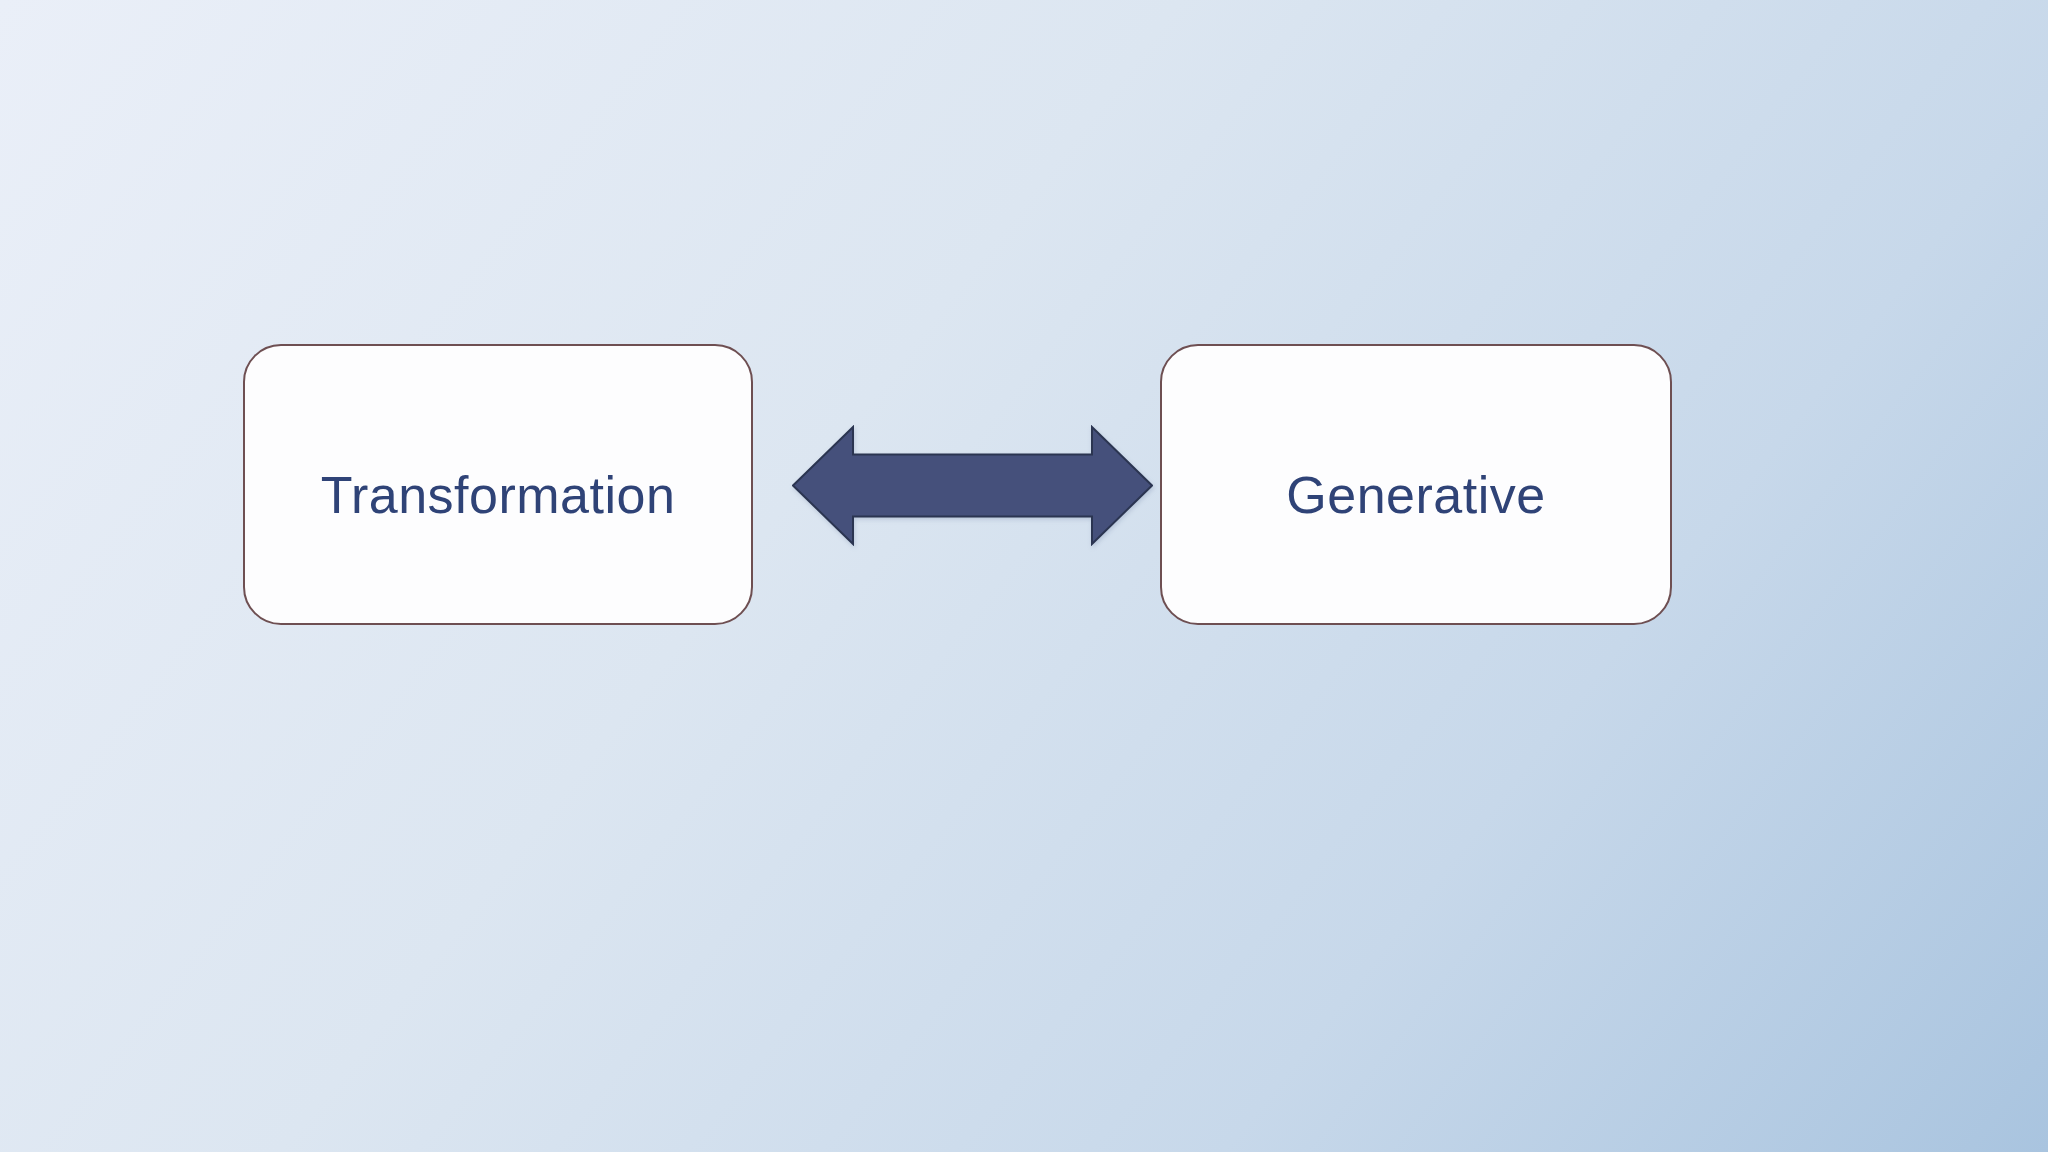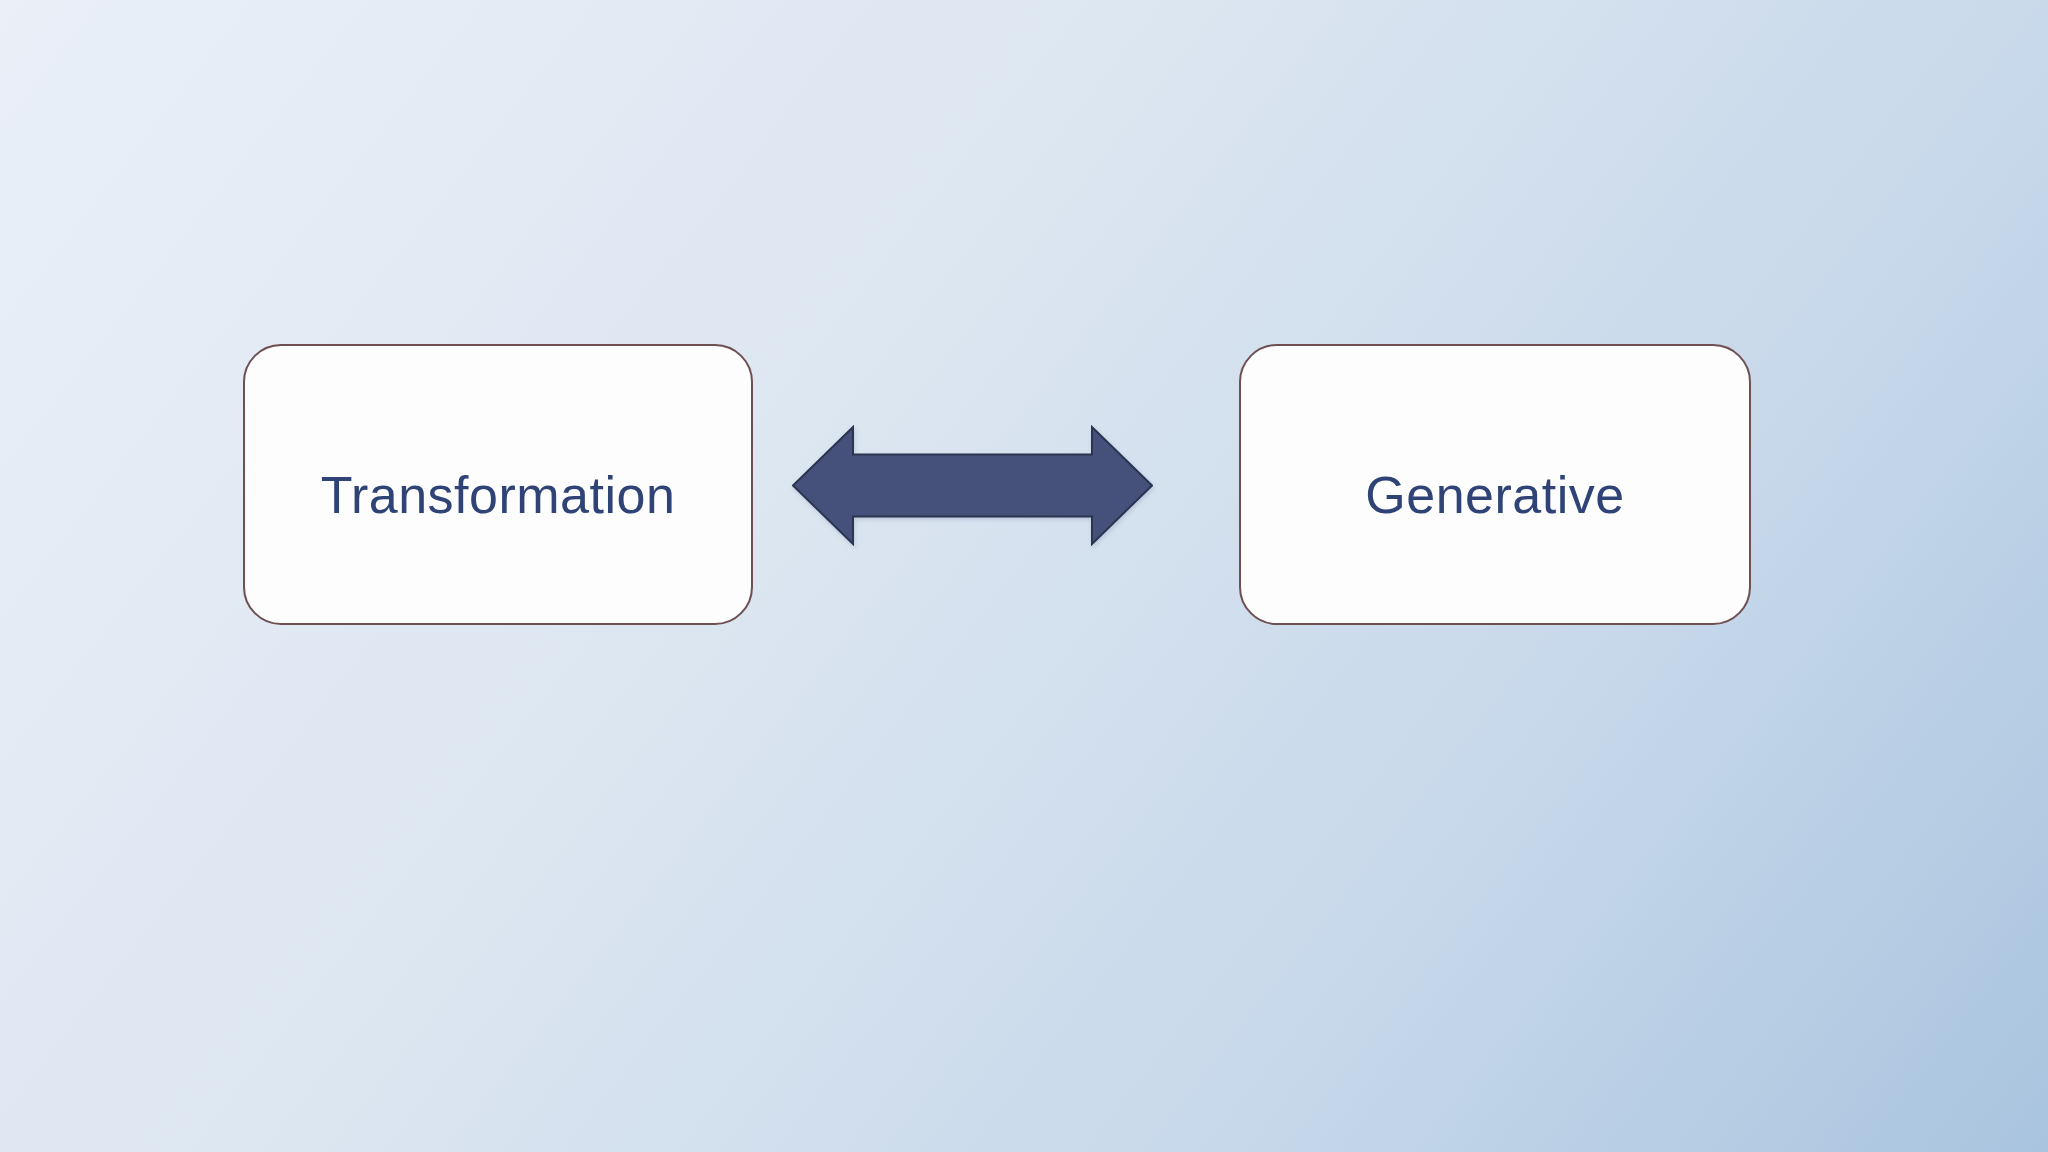--- a/index.html
+++ b/index.html
@@ -29,21 +29,21 @@
     background: #FDFDFE;
     border: 2px solid #6E4F52;
     border-radius: 38px;
     box-sizing: border-box;
     display: flex;
     align-items: center;
     justify-content: center;
   }
 
   .node-left  { left: 243px;  width: 510px; }
-  .node-right { left: 1239px; width: 512px; }
+  .node-right { left: 1160px; width: 512px; }
 
   .node-label {
     color: #2F4377;
     font-size: 52px;
     letter-spacing: 0.5px;
     white-space: nowrap;
     margin-top: 21px;
   }
 
   .connector {

